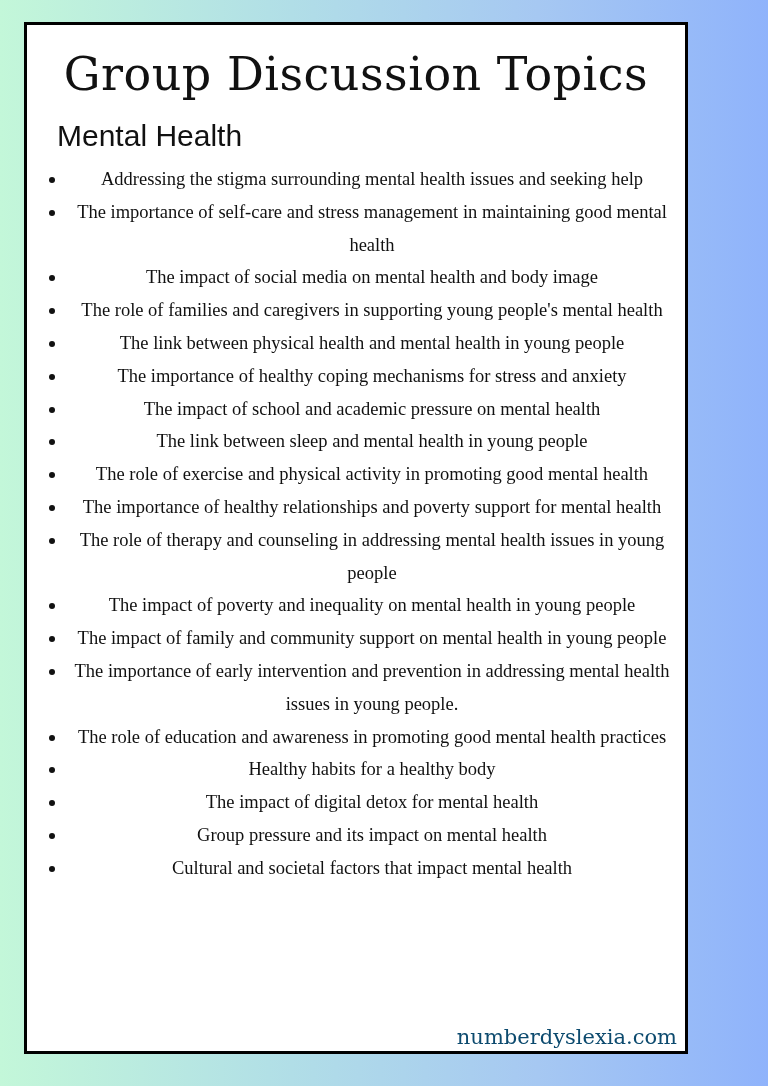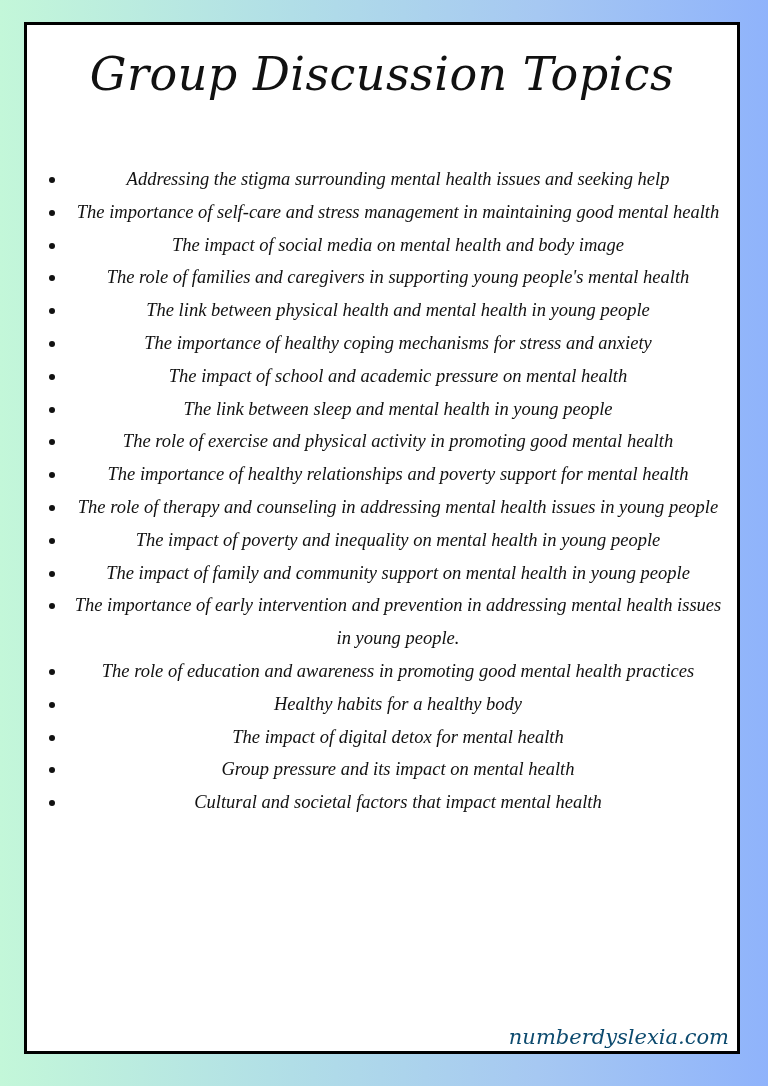--- a/index.html
+++ b/index.html
@@ -2,22 +2,22 @@
 <html><head>
 <meta charset="utf-8">
 <style>
   html, body { margin:0; padding:0; }
   body {
     width:768px; height:1086px; overflow:hidden;
     background: linear-gradient(90deg, #c3f7d9 0%, #b2e0e6 35%, #a6c8f2 70%, #8fb3fb 100%);
     position:relative;
   }
   .card {
-    position:absolute; left:24px; top:22px; width:716px; height:1032px;
-    background:#fff; border:3px solid #000; box-sizing:border-box;font-style:italic;
+    position:absolute; left:24px; top:22px; width:664px; height:1032px;
+    background:#fff; border:3px solid #000; box-sizing:border-box;
   }
   .title {
     position:absolute; left:0; right:0; top:22px; text-align:center;
     font-family:"DejaVu Serif", serif; font-size:46px; font-weight:normal; color:#111;
     letter-spacing:0.5px;
   }
   .section {
     position:absolute; left:30px; top:94px;
     font-family:"Liberation Sans", sans-serif; font-size:30px; color:#111;
   }
@@ -32,20 +32,21 @@
   .watermark {
     position:absolute; right:8px; bottom:2px;
     font-family:"DejaVu Serif", serif; font-size:21px; color:#0c4a6e;
   }
 </style>
 </head>
 <body>
 
 <div class="card">
   <div class="title">Group Discussion Topics</div>
+  <div class="section">Mental Health</div>
   <ul class="topics">
     <li> Addressing the stigma surrounding mental health issues and seeking help</li>
     <li>The importance of self-care and stress management in maintaining good mental health</li>
     <li>The impact of social media on mental health and body image</li>
     <li>The role of families and caregivers in supporting young people's mental health</li>
     <li>The link between physical health and mental health in young people</li>
     <li>The importance of healthy coping mechanisms for stress and anxiety</li>
     <li>The impact of school and academic pressure on mental health</li>
     <li>The link between sleep and mental health in young people</li>
     <li>The role of exercise and physical activity in promoting good mental health</li>

